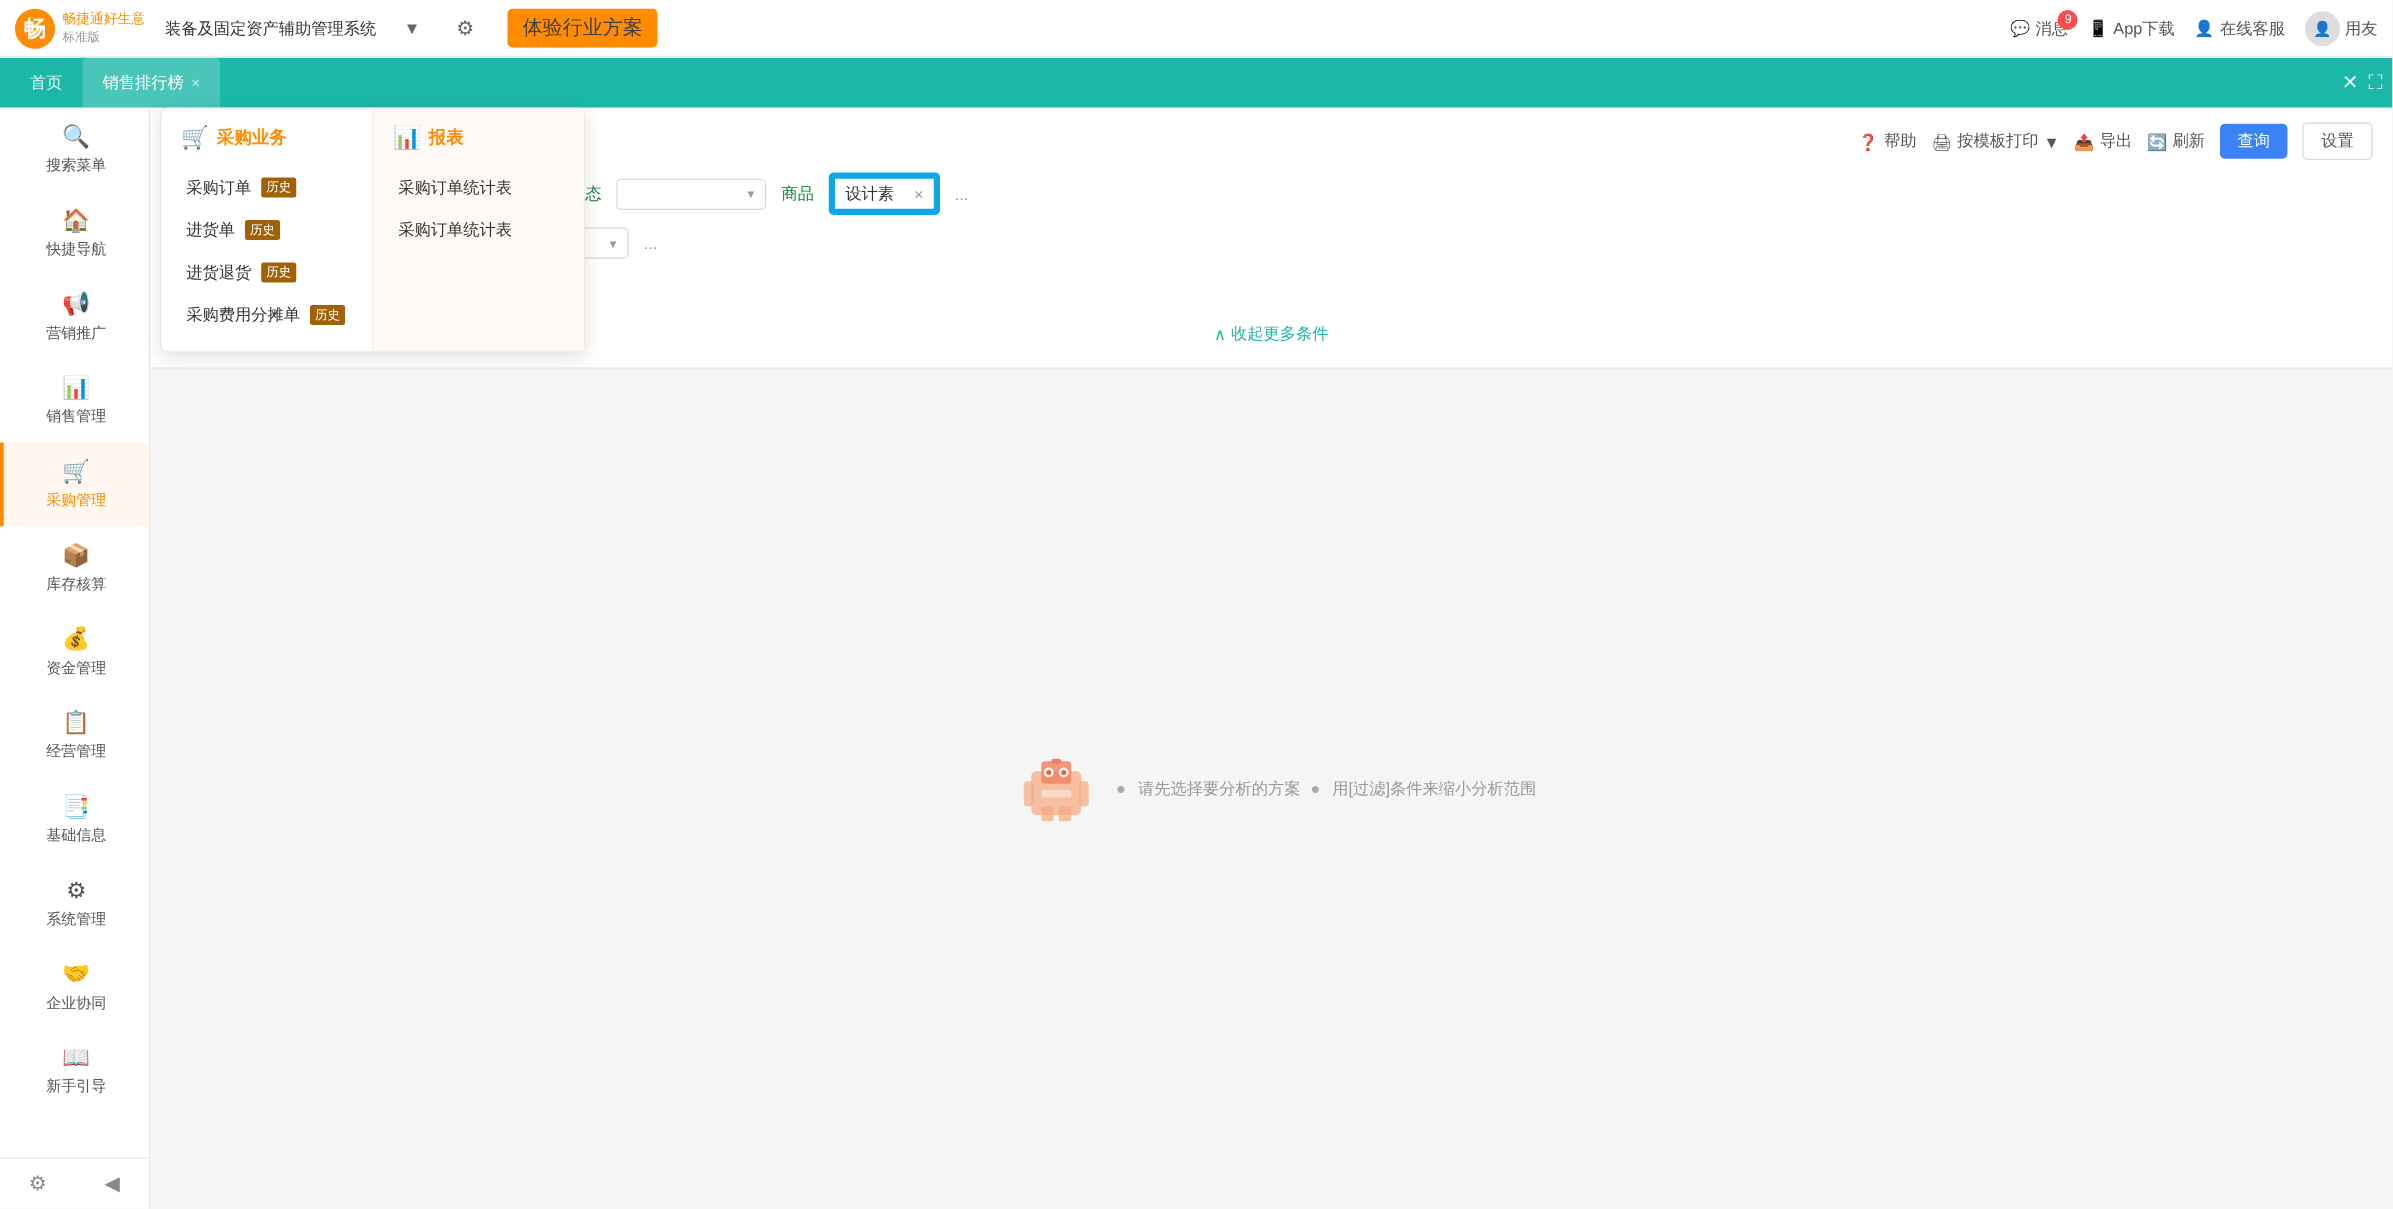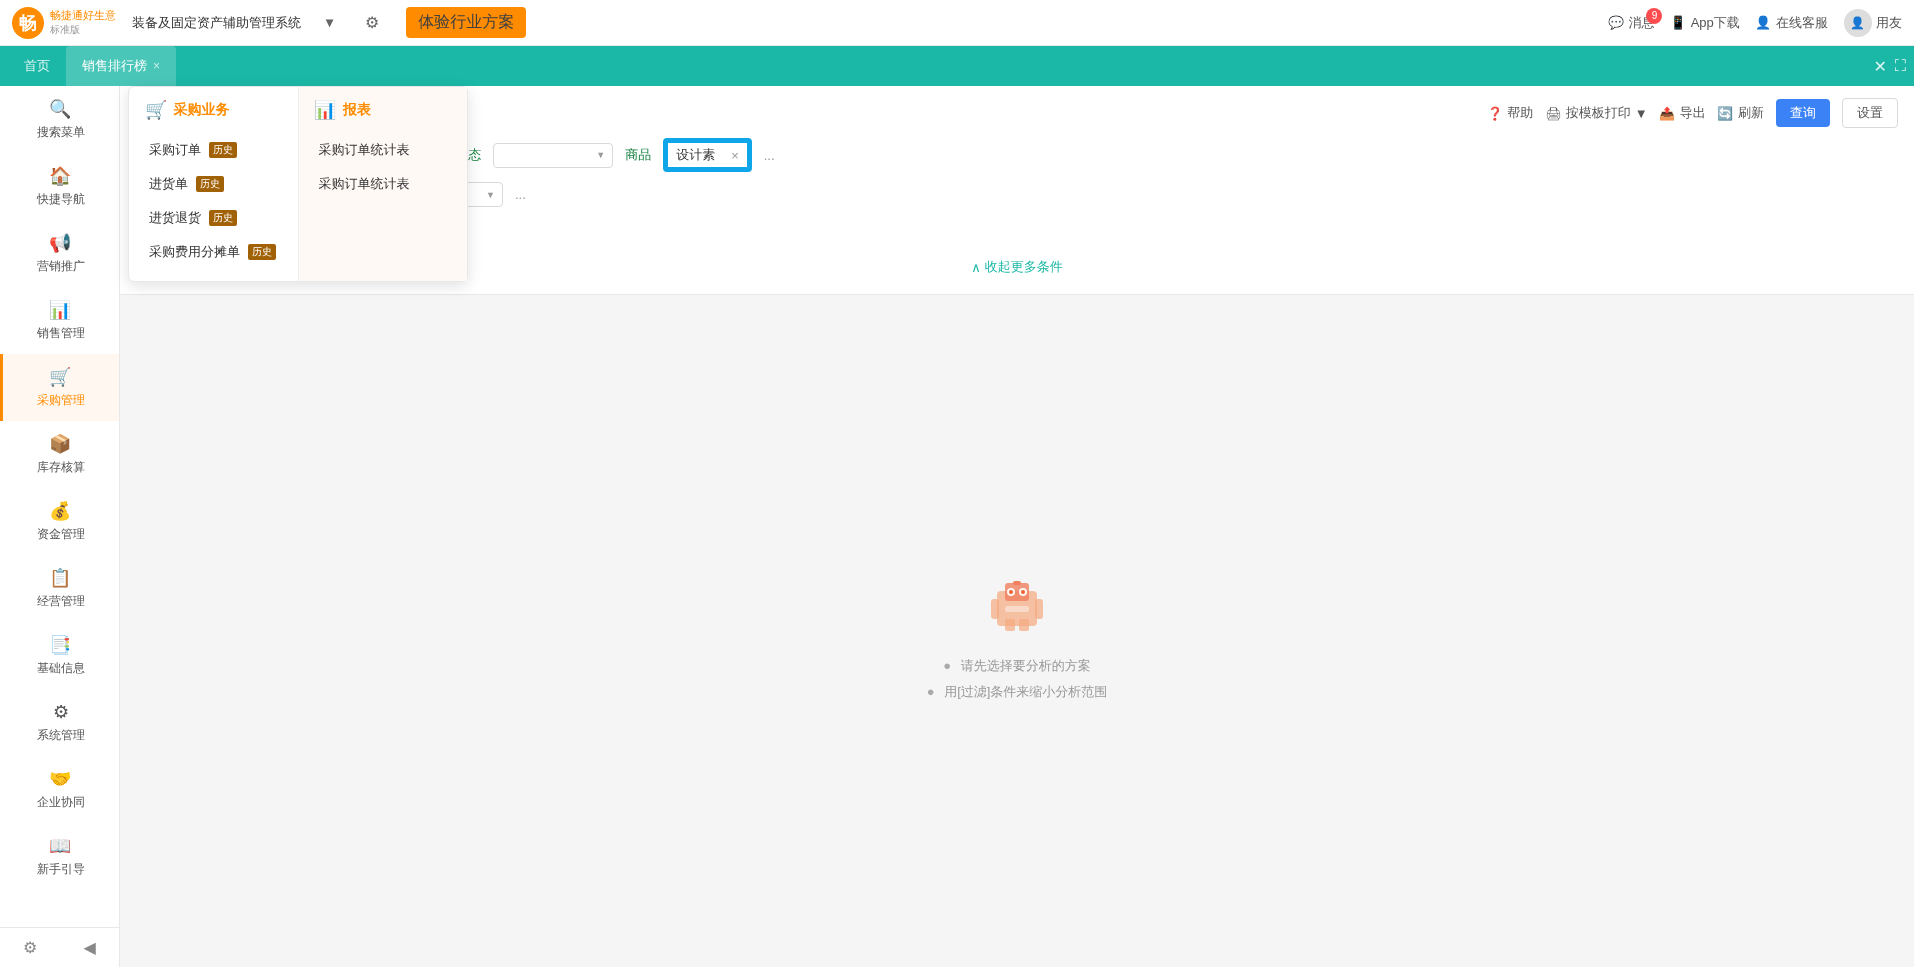--- a/index.html
+++ b/index.html
@@ -133,21 +133,21 @@
     .collapse-btn {
       display: flex; align-items: center; gap: 4px;
       color: #1cb8a7; cursor: pointer; font-size: 13px;
       justify-content: center; padding: 6px 0;
     }
     .toolbar-icons { display: flex; align-items: center; gap: 12px; color: #555; font-size: 13px; }
     .toolbar-icon-item { display: flex; align-items: center; gap: 4px; cursor: pointer; }
 
     
     .empty-state {
-      flex: 1; display: flex; flex-direction: column;
+      flex: 1; display: flex; flex-direction: row;
       align-items: center; justify-content: center; gap: 8px;
       color: #999; font-size: 13px;
     }
     .empty-icon {
       width: 80px; height: 80px; position: relative; margin-bottom: 8px;
     }
 
     
     .dropdown-menu {
       position: absolute; top: 86px; left: 128px; z-index: 1000;

